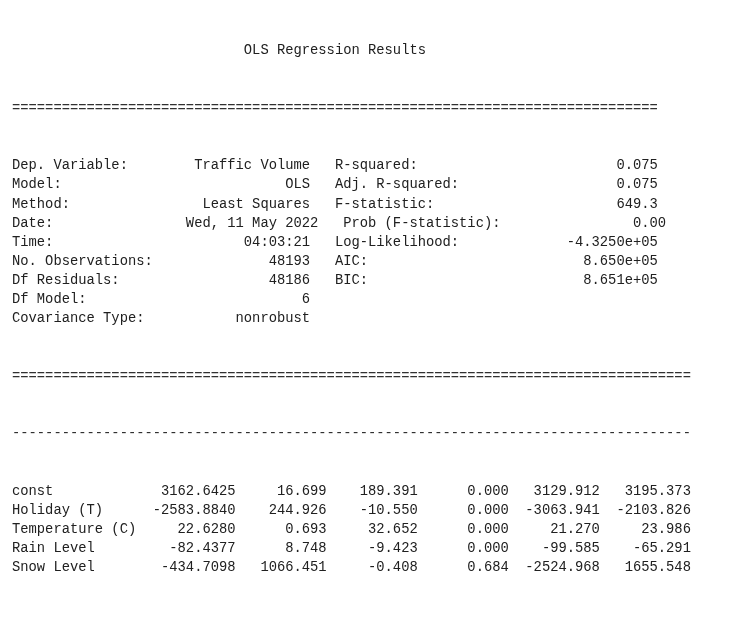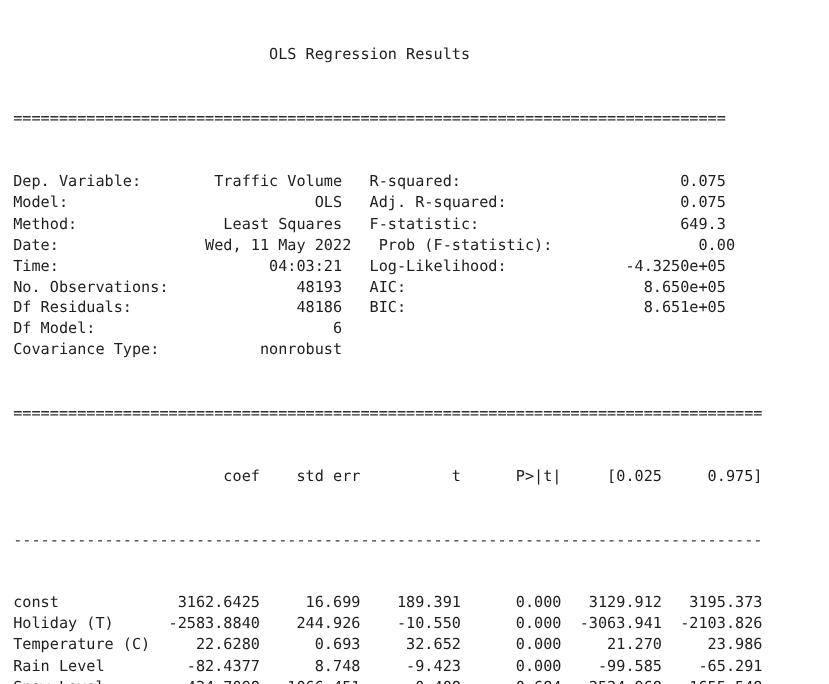--- a/index.html
+++ b/index.html
@@ -17,32 +17,32 @@
       color: #202020;
       line-height: 19.15px;
       padding-left: 12px;
       padding-top: 3px;
       white-space: pre;
     }
     .line {
       display: block;
       height: 19.15px;
       white-space: pre;
+      font-family: Liberation Mono, monospace;
     }
     .sep { color: #303030; }
   </style>
 </head>
 <body>
 
 <div class="output">
   <span class="line" id="title-line">                            OLS Regression Results</span>
   <span class="line sep">==============================================================================</span>
   <div id="summary-block"><span class="line">Dep. Variable:        Traffic Volume   R-squared:                        0.075</span><span class="line">Model:                           OLS   Adj. R-squared:                   0.075</span><span class="line">Method:                Least Squares   F-statistic:                      649.3</span><span class="line">Date:                Wed, 11 May 2022   Prob (F-statistic):                0.00</span><span class="line">Time:                       04:03:21   Log-Likelihood:             -4.3250e+05</span><span class="line">No. Observations:              48193   AIC:                          8.650e+05</span><span class="line">Df Residuals:                  48186   BIC:                          8.651e+05</span><span class="line">Df Model:                          6</span><span class="line">Covariance Type:           nonrobust</span></div>
   <span class="line sep">==================================================================================</span>
-  <span class="line" id="coef-header">                       coef    std err          t      P&gt;|t|     [0.025     0.975]</span>
   <span class="line sep">----------------------------------------------------------------------------------</span>
   <div id="coef-body"><span class="line">const             3162.6425     16.699    189.391      0.000   3129.912   3195.373</span><span class="line">Holiday (T)      -2583.8840    244.926    -10.550      0.000  -3063.941  -2103.826</span><span class="line">Temperature (C)     22.6280      0.693     32.652      0.000     21.270     23.986</span><span class="line">Rain Level         -82.4377      8.748     -9.423      0.000    -99.585    -65.291</span><span class="line">Snow Level        -434.7098   1066.451     -0.408      0.684  -2524.968   1655.548</span></div>
   
   
   
   
   
   
   
   

